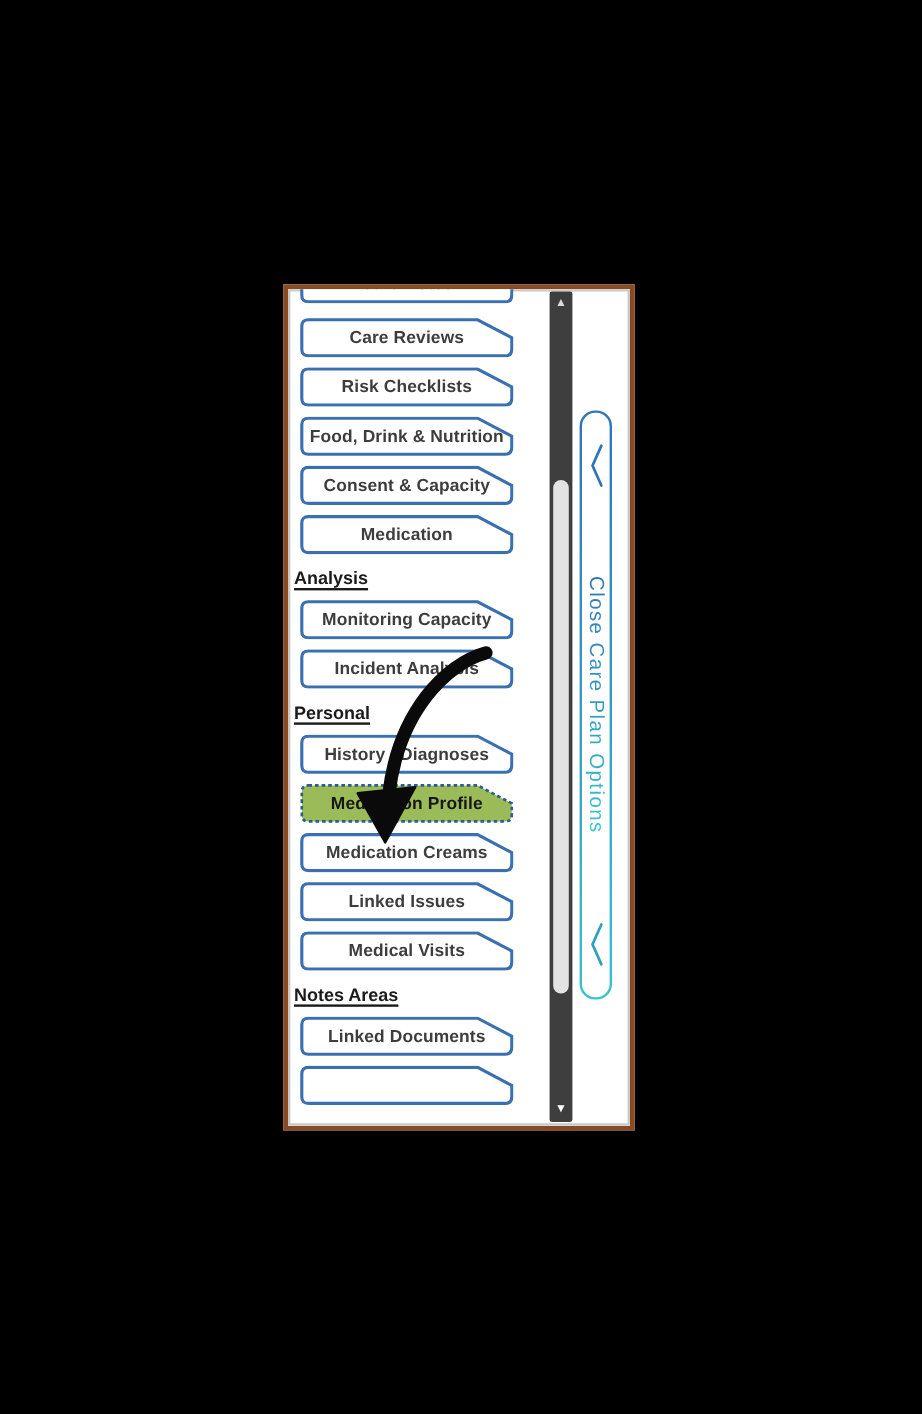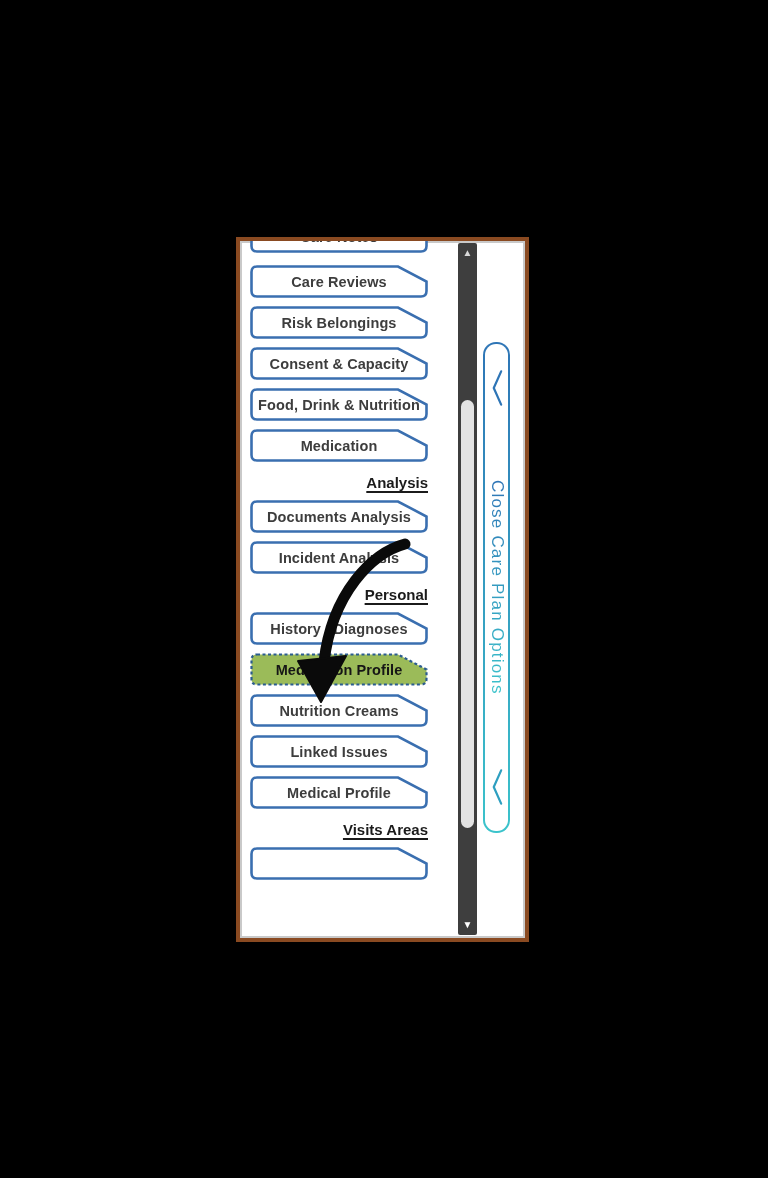--- a/index.html
+++ b/index.html
@@ -36,21 +36,20 @@
   .cp-btn-label{
     position:relative;z-index:1;font-size:14.5px;font-weight:600;
     color:var(--button-text);white-space:nowrap;letter-spacing:.1px;
   }
   .cp-btn.selected .cp-btn-label{font-weight:700;color:#161616;}
   .section-header{
     margin-top:4px;margin-left:-5px;height:18px;line-height:18px;
     font-size:15px;font-weight:700;color:var(--header-text);
     text-decoration:underline;text-decoration-thickness:1.6px;text-underline-offset:2.5px;
     white-space:nowrap;
-    text-align:right;
   }
   
   .scrollbar{
     position:absolute;left:218px;top:2px;width:19px;height:692px;
     background:var(--scroll-track);border-radius:2px;
   }
   .scroll-arrow{
     position:absolute;left:0;width:19px;top:5px;text-align:center;
     font-size:10px;line-height:10px;color:#d9d9d9;user-select:none;
   }
@@ -109,46 +108,46 @@
           <div class="cp-btn">
             <svg class="btn-shape" viewBox="0 0 178 33" preserveAspectRatio="none" aria-hidden="true">
               <path d="M7 1.5 H148 L176.5 16.5 V26 Q176.5 31.5 171 31.5 H7 Q1.5 31.5 1.5 26 V7 Q1.5 1.5 7 1.5 Z"></path>
             </svg>
             <span class="cp-btn-label">Care Reviews</span>
           </div>
           <div class="cp-btn">
             <svg class="btn-shape" viewBox="0 0 178 33" preserveAspectRatio="none" aria-hidden="true">
               <path d="M7 1.5 H148 L176.5 16.5 V26 Q176.5 31.5 171 31.5 H7 Q1.5 31.5 1.5 26 V7 Q1.5 1.5 7 1.5 Z"></path>
             </svg>
-            <span class="cp-btn-label">Risk Belongings</span>
+            <span class="cp-btn-label">Risk Checklists</span>
+          </div>
+          <div class="cp-btn">
+            <svg class="btn-shape" viewBox="0 0 178 33" preserveAspectRatio="none" aria-hidden="true">
+              <path d="M7 1.5 H148 L176.5 16.5 V26 Q176.5 31.5 171 31.5 H7 Q1.5 31.5 1.5 26 V7 Q1.5 1.5 7 1.5 Z"></path>
+            </svg>
+            <span class="cp-btn-label">Food, Drink &amp; Nutrition</span>
           </div>
           <div class="cp-btn">
             <svg class="btn-shape" viewBox="0 0 178 33" preserveAspectRatio="none" aria-hidden="true">
               <path d="M7 1.5 H148 L176.5 16.5 V26 Q176.5 31.5 171 31.5 H7 Q1.5 31.5 1.5 26 V7 Q1.5 1.5 7 1.5 Z"></path>
             </svg>
             <span class="cp-btn-label">Consent &amp; Capacity</span>
           </div>
           <div class="cp-btn">
             <svg class="btn-shape" viewBox="0 0 178 33" preserveAspectRatio="none" aria-hidden="true">
               <path d="M7 1.5 H148 L176.5 16.5 V26 Q176.5 31.5 171 31.5 H7 Q1.5 31.5 1.5 26 V7 Q1.5 1.5 7 1.5 Z"></path>
             </svg>
-            <span class="cp-btn-label">Food, Drink &amp; Nutrition</span>
-          </div>
-          <div class="cp-btn">
-            <svg class="btn-shape" viewBox="0 0 178 33" preserveAspectRatio="none" aria-hidden="true">
-              <path d="M7 1.5 H148 L176.5 16.5 V26 Q176.5 31.5 171 31.5 H7 Q1.5 31.5 1.5 26 V7 Q1.5 1.5 7 1.5 Z"></path>
-            </svg>
             <span class="cp-btn-label">Medication</span>
           </div>
           <div class="section-header">Analysis</div>
           <div class="cp-btn">
             <svg class="btn-shape" viewBox="0 0 178 33" preserveAspectRatio="none" aria-hidden="true">
               <path d="M7 1.5 H148 L176.5 16.5 V26 Q176.5 31.5 171 31.5 H7 Q1.5 31.5 1.5 26 V7 Q1.5 1.5 7 1.5 Z"></path>
             </svg>
-            <span class="cp-btn-label">Documents Analysis</span>
+            <span class="cp-btn-label">Monitoring Capacity</span>
           </div>
           <div class="cp-btn">
             <svg class="btn-shape" viewBox="0 0 178 33" preserveAspectRatio="none" aria-hidden="true">
               <path d="M7 1.5 H148 L176.5 16.5 V26 Q176.5 31.5 171 31.5 H7 Q1.5 31.5 1.5 26 V7 Q1.5 1.5 7 1.5 Z"></path>
             </svg>
             <span class="cp-btn-label">Incident Analysis</span>
           </div>
           <div class="section-header">Personal</div>
           <div class="cp-btn">
             <svg class="btn-shape" viewBox="0 0 178 33" preserveAspectRatio="none" aria-hidden="true">
@@ -159,35 +158,41 @@
           <div class="cp-btn selected">
             <svg class="btn-shape" viewBox="0 0 178 33" preserveAspectRatio="none" aria-hidden="true">
               <path d="M7 1.5 H148 L176.5 16.5 V26 Q176.5 31.5 171 31.5 H7 Q1.5 31.5 1.5 26 V7 Q1.5 1.5 7 1.5 Z"></path>
             </svg>
             <span class="cp-btn-label">Medication Profile</span>
           </div>
           <div class="cp-btn">
             <svg class="btn-shape" viewBox="0 0 178 33" preserveAspectRatio="none" aria-hidden="true">
               <path d="M7 1.5 H148 L176.5 16.5 V26 Q176.5 31.5 171 31.5 H7 Q1.5 31.5 1.5 26 V7 Q1.5 1.5 7 1.5 Z"></path>
             </svg>
-            <span class="cp-btn-label">Nutrition Creams</span>
+            <span class="cp-btn-label">Medication Creams</span>
           </div>
           <div class="cp-btn">
             <svg class="btn-shape" viewBox="0 0 178 33" preserveAspectRatio="none" aria-hidden="true">
               <path d="M7 1.5 H148 L176.5 16.5 V26 Q176.5 31.5 171 31.5 H7 Q1.5 31.5 1.5 26 V7 Q1.5 1.5 7 1.5 Z"></path>
             </svg>
             <span class="cp-btn-label">Linked Issues</span>
           </div>
           <div class="cp-btn">
             <svg class="btn-shape" viewBox="0 0 178 33" preserveAspectRatio="none" aria-hidden="true">
               <path d="M7 1.5 H148 L176.5 16.5 V26 Q176.5 31.5 171 31.5 H7 Q1.5 31.5 1.5 26 V7 Q1.5 1.5 7 1.5 Z"></path>
             </svg>
-            <span class="cp-btn-label">Medical Profile</span>
-          </div>
-          <div class="section-header">Visits Areas</div>
+            <span class="cp-btn-label">Medical Visits</span>
+          </div>
+          <div class="section-header">Notes Areas</div>
+          <div class="cp-btn">
+            <svg class="btn-shape" viewBox="0 0 178 33" preserveAspectRatio="none" aria-hidden="true">
+              <path d="M7 1.5 H148 L176.5 16.5 V26 Q176.5 31.5 171 31.5 H7 Q1.5 31.5 1.5 26 V7 Q1.5 1.5 7 1.5 Z"></path>
+            </svg>
+            <span class="cp-btn-label">Linked Documents</span>
+          </div>
           <div class="cp-btn partial-bottom">
             <svg class="btn-shape" viewBox="0 0 178 33" preserveAspectRatio="none" aria-hidden="true">
               <path d="M7 1.5 H148 L176.5 16.5 V26 Q176.5 31.5 171 31.5 H7 Q1.5 31.5 1.5 26 V7 Q1.5 1.5 7 1.5 Z"></path>
             </svg>
             <span class="cp-btn-label"></span>
           </div>
         </div>
 
       <div class="scrollbar">
         <div class="scroll-arrow">▲</div>

